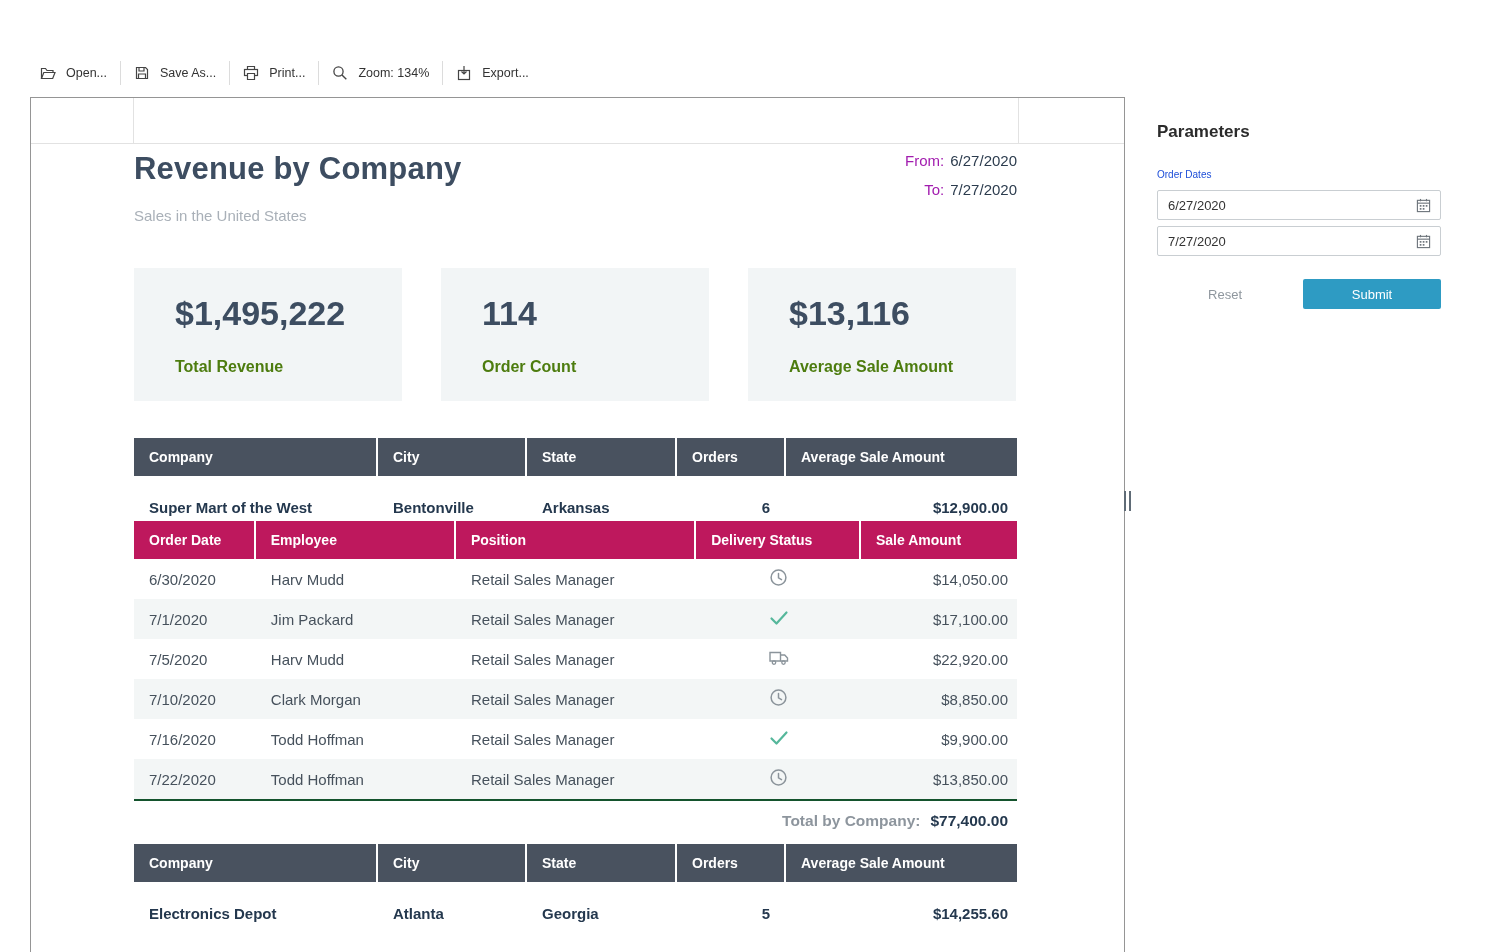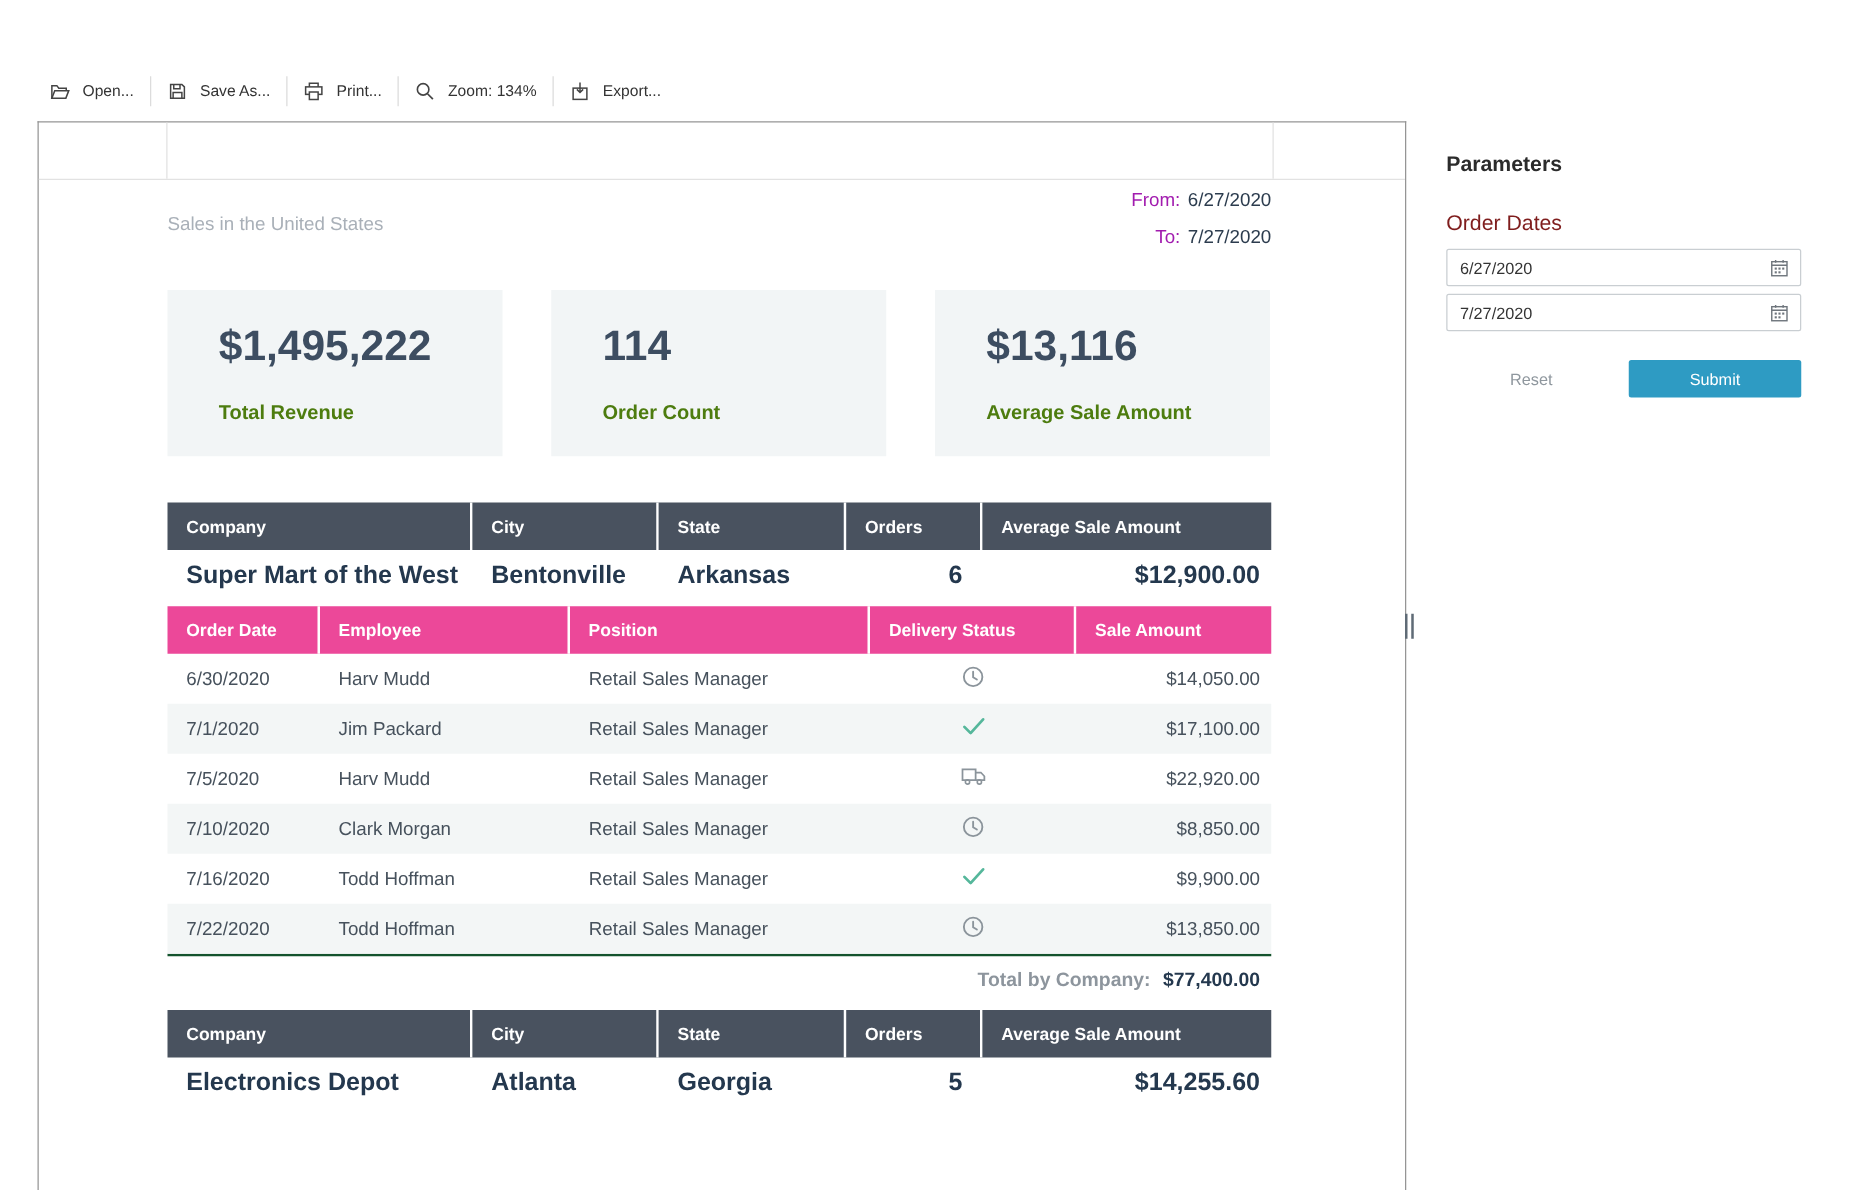--- a/index.html
+++ b/index.html
@@ -37,27 +37,27 @@
   .kpi-value { font-size:34px; font-weight:bold; color:#3d4d61; }
   .kpi-label { font-size:16px; font-weight:bold; color:#4d7c0f; margin-top:25px; }
 
   
   .t-head { display:flex; height:38px; margin-top:37px; }
   .t-head .cell { background:#49525f; color:#fff; font-size:14px; font-weight:bold;
                   display:flex; align-items:center; padding-left:15px;
                   border-right:2px solid #fff; }
   .t-head .cell:last-child { border-right:none; }
   .t-head.teal { margin-top:5px; }
-  .t-head.teal .cell { background:#ec4899; }
+  .t-head.teal .cell { background:#be185d; }
   .t-head.second { margin-top:3px; }
 
   .cw1{width:244px}.cw2{width:149px}.cw3{width:150px}.cw4{width:109px}.cw5{width:231px}
   .dw1{width:124px}.dw2{width:204px}.dw3{width:245px}.dw4{width:168px}.dw5{width:159px}
 
-  .group-row { display:flex; height:40px; align-items:center; font-size:20px;
+  .group-row { display:flex; height:40px; align-items:flex-end; font-size:15px;
                font-weight:bold; color:#24384e; }
   .group-row .cell { padding-left:15px; }
   .group-row .num { text-align:right; padding-left:0; padding-right:16px; }
   .group-row .amt { text-align:right; padding-left:0; padding-right:9px; }
 
   .d-table { border-bottom:2px solid #14532d; }
   .d-row { display:flex; height:40px; align-items:center; font-size:15px; color:#46515c; }
   .d-row.alt { background:#f3f6f6; }
   .d-row .cell { padding-left:15px; }
   .d-row .status { display:flex; justify-content:center; align-items:center; padding-left:0; }
@@ -68,21 +68,21 @@
   .total-label { color:#8d959d; font-weight:bold; margin-right:10px; }
   .total-value { color:#24384e; font-weight:bold; }
 
   
   .splitter { position:absolute; left:1124px; top:491px; display:flex; gap:3px; cursor:col-resize; }
   .splitter span { width:2px; height:20px; background:#5f6b76; }
 
   
   .params { position:absolute; left:1157px; top:122px; width:284px; }
   .p-title { font-size:17px; font-weight:bold; color:#2b2b2b; }
-  .p-label { font-size:17px; color:#7f1d1d; margin-top:27px; }
+  .p-label { font-size:10px; color:#1d4ed8; margin-top:27px; }
   .date-input { margin-top:10px; height:30px; border:1px solid #c9ced2; border-radius:2px;
                 display:flex; align-items:center; padding:0 9px 0 10px; background:#fff; }
   .date-input + .date-input { margin-top:6px; }
   .date-input input { border:none; outline:none; flex:1; font-size:13px; color:#333;
                       font-family:inherit; background:transparent; }
   .cal-btn { display:flex; align-items:center; cursor:pointer; }
   .p-buttons { margin-top:23px; display:flex; align-items:center; justify-content:flex-end; }
   .reset-btn { font-size:13px; color:#8f979e; margin-right:61px; cursor:pointer; }
   .submit-btn { width:138px; height:30px; background:#2e9bc3; color:#fff; font-size:13px;
                 display:flex; align-items:center; justify-content:center; border-radius:2px;
@@ -146,20 +146,21 @@
 
 <div class="page">
   <div class="margin-strip">
     <div class="vguide left"></div>
     <div class="vguide right"></div>
   </div>
 
   <div class="content">
 
     <div class="r-header">
+      <div class="r-title">Revenue by Company</div>
       <div class="r-sub">Sales in the United States</div>
       <div class="r-dates">
         <div>
           <span class="lbl">From:</span><span class="val">6/27/2020</span>
         </div>
         <div>
           <span class="lbl">To:</span><span class="val">7/27/2020</span>
         </div>
       </div>
     </div>

